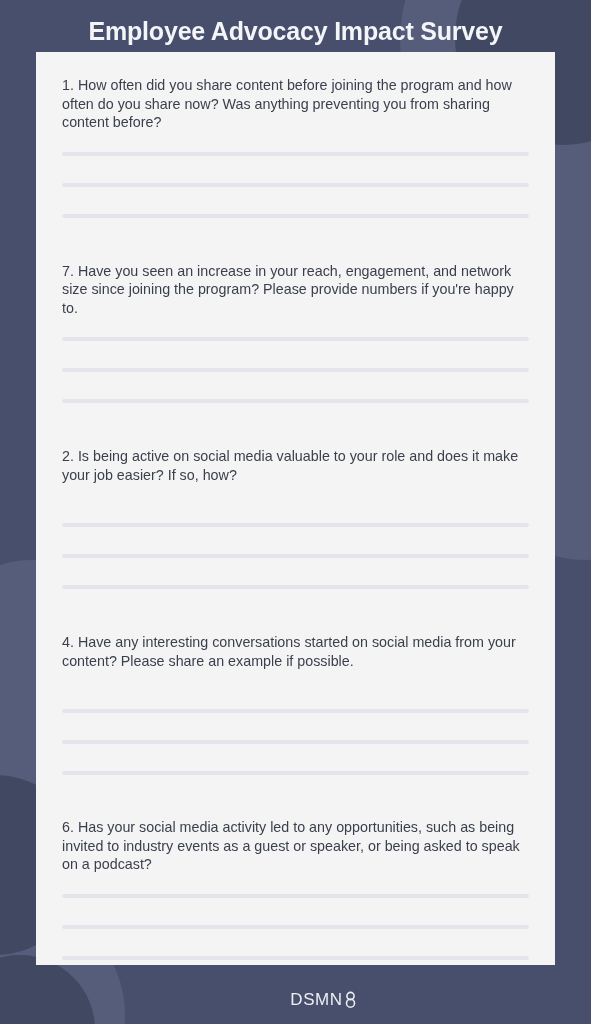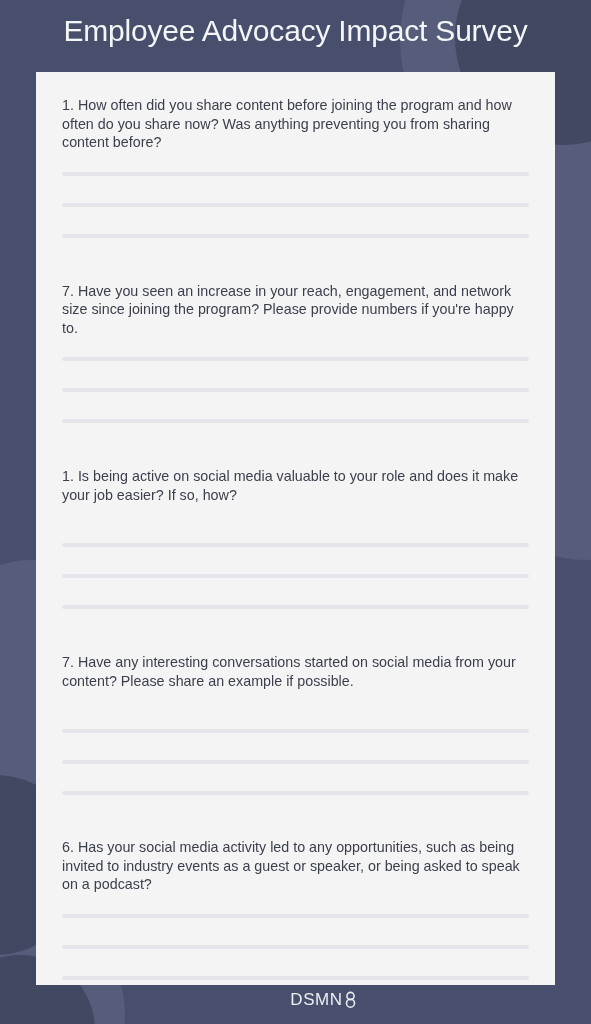--- a/index.html
+++ b/index.html
@@ -49,32 +49,32 @@
     position: absolute;
     left: 0; top: 0;
     width: 591px;
     height: 62px;
     display: flex;
     align-items: center;
     justify-content: center;
   }
   .header-title {
     color: #f4f5f7;
-    font-size: 30px;
-    font-weight: normal;
+    font-size: 25px;
+    font-weight: bold;
     letter-spacing: -0.2px;
     font-family: "Liberation Sans", sans-serif;
     white-space: nowrap;
   }
 
   
   .card {
     position: absolute;
     left: 36px;
-    top: 72px;
+    top: 52px;
     width: 519px;
     height: 913px;
     background: #f4f4f5;
     box-sizing: border-box;
     padding: 0 26px;
     overflow: hidden;
   }
 
   .question-block {
     position: relative;
@@ -165,32 +165,32 @@
       <div class="answer-lines">
         <div class="answer-line"></div>
         <div class="answer-line"></div>
         <div class="answer-line"></div>
       </div>
     </div>
 
     <div class="q-gap"></div>
 
     <div class="question-block">
-      <p class="question-text">1. Is being active on social media valuable to your role and does it make your job easier? If so, how?</p>
+      <p class="question-text">2. Is being active on social media valuable to your role and does it make your job easier? If so, how?</p>
       <div class="answer-lines" style="margin-top:39px;">
         <div class="answer-line"></div>
         <div class="answer-line"></div>
         <div class="answer-line"></div>
       </div>
     </div>
 
     <div class="q-gap"></div>
 
     <div class="question-block">
-      <p class="question-text">7. Have any interesting conversations started on social media from your content? Please share an example if possible.</p>
+      <p class="question-text">4. Have any interesting conversations started on social media from your content? Please share an example if possible.</p>
       <div class="answer-lines" style="margin-top:39px;">
         <div class="answer-line"></div>
         <div class="answer-line"></div>
         <div class="answer-line"></div>
       </div>
     </div>
 
     <div class="q-gap-sm"></div>
 
     <div class="question-block">

